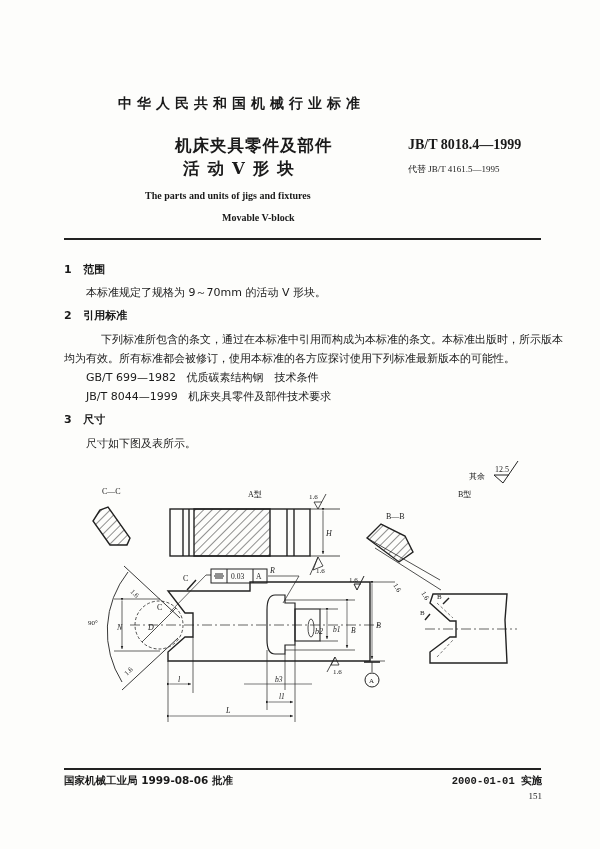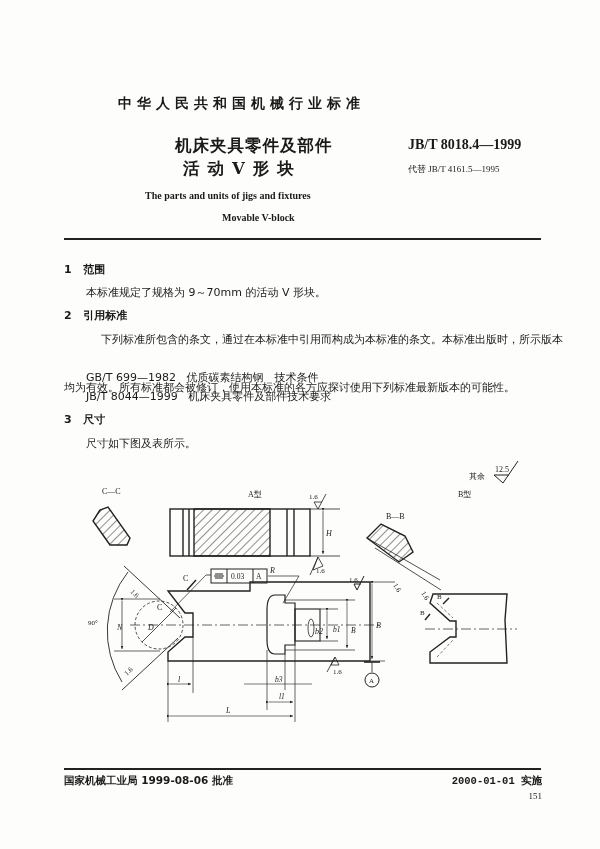--- a/index.html
+++ b/index.html
@@ -39,21 +39,21 @@
 
 <div class="abs body-text sec-h" style="left:64px;top:262px;">
   <span>1</span>&nbsp;&nbsp;&nbsp;<span>范围</span>
 </div>
 <div class="abs body-text" style="left:86px;top:285px;">本标准规定了规格为 9～70mm 的活动 V 形块。</div>
 
 <div class="abs body-text sec-h" style="left:64px;top:308px;">
   <span>2</span>&nbsp;&nbsp;&nbsp;<span>引用标准</span>
 </div>
 <div class="abs body-text" style="left:86px;top:332px;margin-left:15px;">下列标准所包含的条文，通过在本标准中引用而构成为本标准的条文。本标准出版时，所示版本</div>
-<div class="abs body-text" style="left:64px;top:351px;margin-top:29px;">均为有效。所有标准都会被修订，使用本标准的各方应探讨使用下列标准最新版本的可能性。</div>
+<div class="abs body-text" style="left:64px;top:351px;">均为有效。所有标准都会被修订，使用本标准的各方应探讨使用下列标准最新版本的可能性。</div>
 <div class="abs body-text" style="left:86px;top:370px;">
   <span>GB/T 699—1982</span>&nbsp;&nbsp;&nbsp;<span>优质碳素结构钢　技术条件</span>
 </div>
 <div class="abs body-text" style="left:86px;top:389px;">
   <span>JB/T 8044—1999</span>&nbsp;&nbsp;&nbsp;<span>机床夹具零件及部件技术要求</span>
 </div>
 
 <div class="abs body-text sec-h" style="left:64px;top:412px;">
   <span>3</span>&nbsp;&nbsp;&nbsp;<span>尺寸</span>
 </div>

